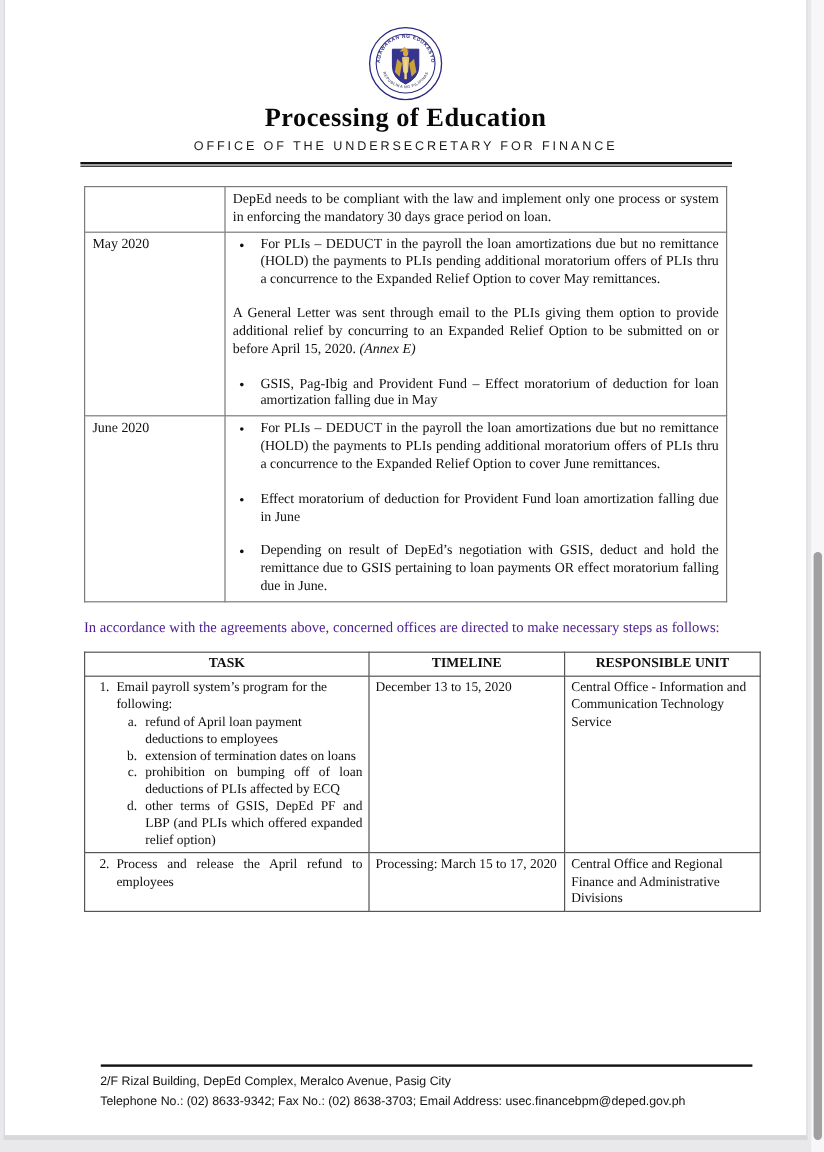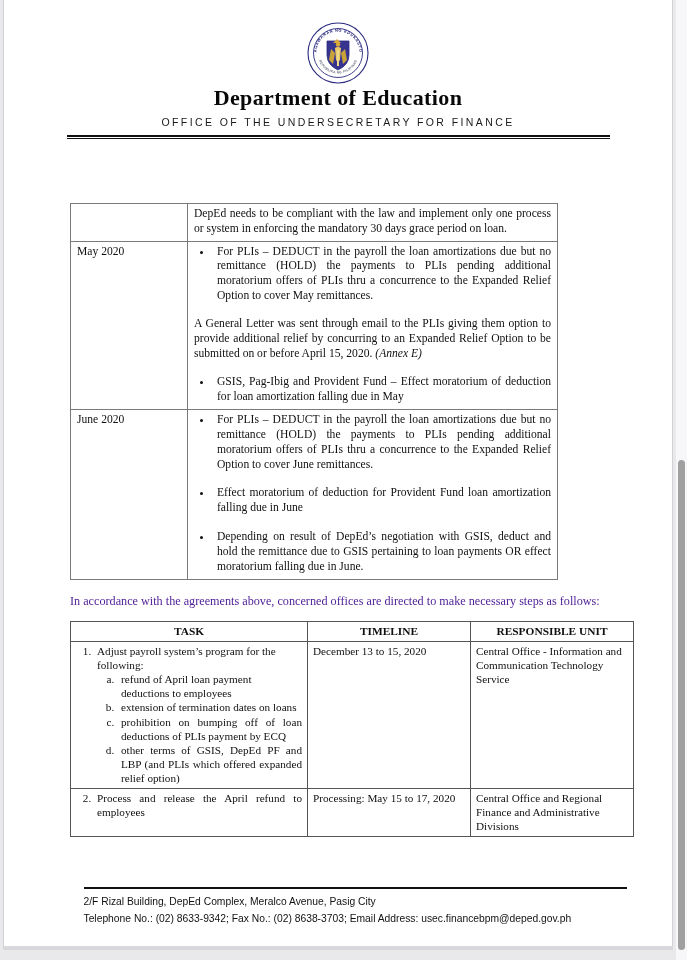--- a/index.html
+++ b/index.html
@@ -82,23 +82,22 @@
 
   
   .content {
     margin: 0 auto;
     width: 536px;
     padding-top: 16px;
   }
 
   table.doc {
     border-collapse: collapse;
-    width: 488px;
+    width: 536px;
     table-layout: fixed;
-    margin-top: 48px;
   }
   table.doc td, table.doc th {
     border: 1px solid #7a7a7a;
     vertical-align: top;
     padding: 3px 6px 4px 6px;
     font-family: "Liberation Serif", serif;
     font-size: 11.6px;
     line-height: 1.28;
     color: #101010;
   }
@@ -233,21 +232,21 @@
         <path d="M 20 19 L 42 19 L 42 33 Q 42 43 31 48 Q 20 43 20 33 Z" fill="#36348e" stroke="#2b2a80" stroke-width="0.8"></path>
         <path d="M 26 21 L 30 17 L 34 21 Z" fill="#d8a838"></path>
         <circle cx="31" cy="22.5" r="2.2" fill="#d8a838"></circle>
         <path d="M 28 26 Q 31 24 34 26 L 33 38 Q 31 41 29 38 Z" fill="#e8c86a"></path>
         <path d="M 24 27 L 28 31 L 26 42 L 22 38 Z" fill="#c9a23a"></path>
         <path d="M 38 27 L 34 31 L 36 42 L 40 38 Z" fill="#c9a23a"></path>
         <rect x="30" y="28" width="2" height="16" fill="#f0d98c"></rect>
       </svg>
     </div>
 
-    <div class="dept-line">Department of Education</div>
+    <div class="dept-line">Processing of Education</div>
     <div class="office-line">OFFICE OF THE UNDERSECRETARY FOR FINANCE</div>
     <div class="head-rule"></div>
   </div>
 
   <div class="content">
 
     <table class="doc">
       <tbody>
         <tr>
           <td class="col-month"></td>
@@ -288,40 +287,40 @@
           <th class="c-task">TASK</th>
           <th class="c-time">TIMELINE</th>
           <th class="c-unit">RESPONSIBLE UNIT</th>
         </tr>
       </thead>
       <tbody>
         <tr>
           <td class="c-task">
             <ol class="numlist">
               <li>
-                <span>Adjust payroll system’s program for the following:</span>
+                <span>Email payroll system’s program for the following:</span>
                 <ol class="alpha">
                   <li>refund of April loan payment deductions to employees</li>
                   <li>extension of termination dates on loans</li>
-                  <li class="jst">prohibition on bumping off of loan deductions of PLIs payment by ECQ</li>
+                  <li class="jst">prohibition on bumping off of loan deductions of PLIs affected by ECQ</li>
                   <li class="jst">other terms of GSIS, DepEd PF and LBP (and PLIs which offered expanded relief option)</li>
                 </ol>
               </li>
             </ol>
           </td>
           <td class="c-time">December 13 to 15, 2020</td>
           <td class="c-unit">Central Office - Information and Communication Technology Service</td>
         </tr>
         <tr>
           <td class="c-task">
             <ol class="numlist" start="2">
               <li class="jst">Process and release the April refund to employees</li>
             </ol>
           </td>
-          <td class="c-time jst">Processing:   May 15 to 17, 2020</td>
+          <td class="c-time jst">Processing:   March 15 to 17, 2020</td>
           <td class="c-unit">Central Office and Regional Finance and Administrative Divisions</td>
         </tr>
       </tbody>
     </table>
   </div>
 
   <div class="footer">
     <div class="foot-rule"></div>
     <div class="foot-lines">
       <div>2/F Rizal Building, DepEd Complex, Meralco Avenue, Pasig City</div>

